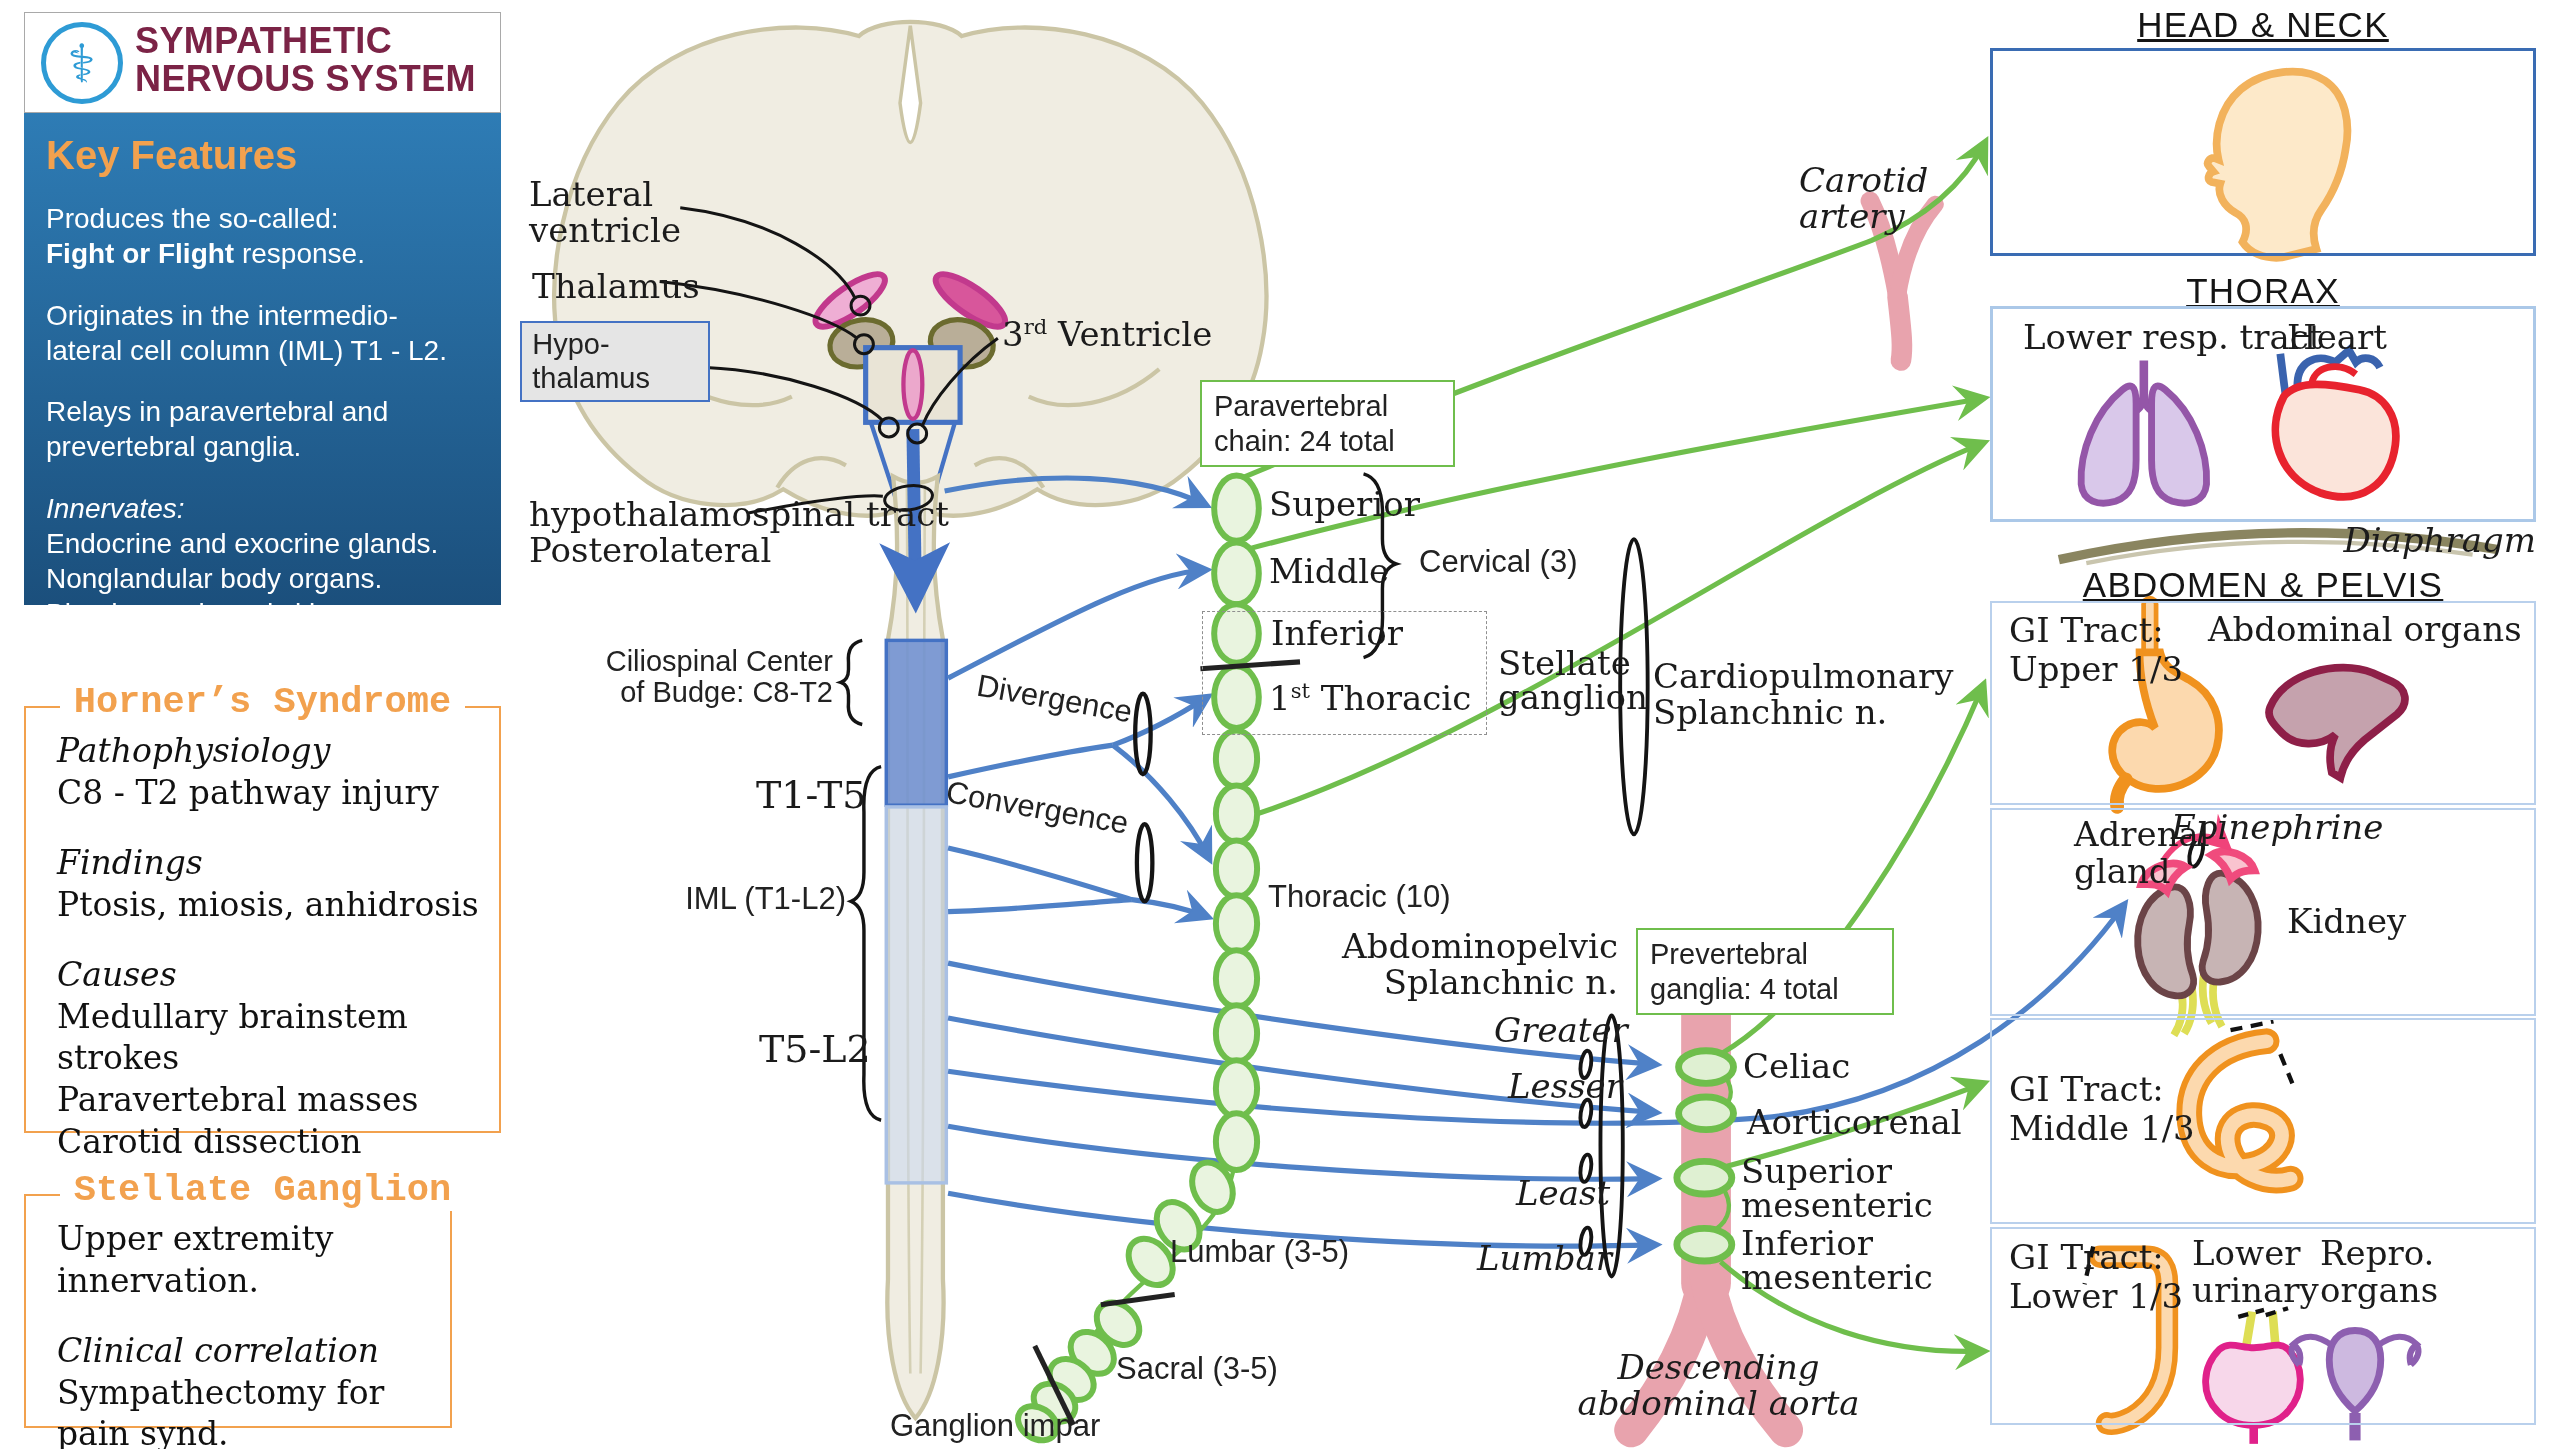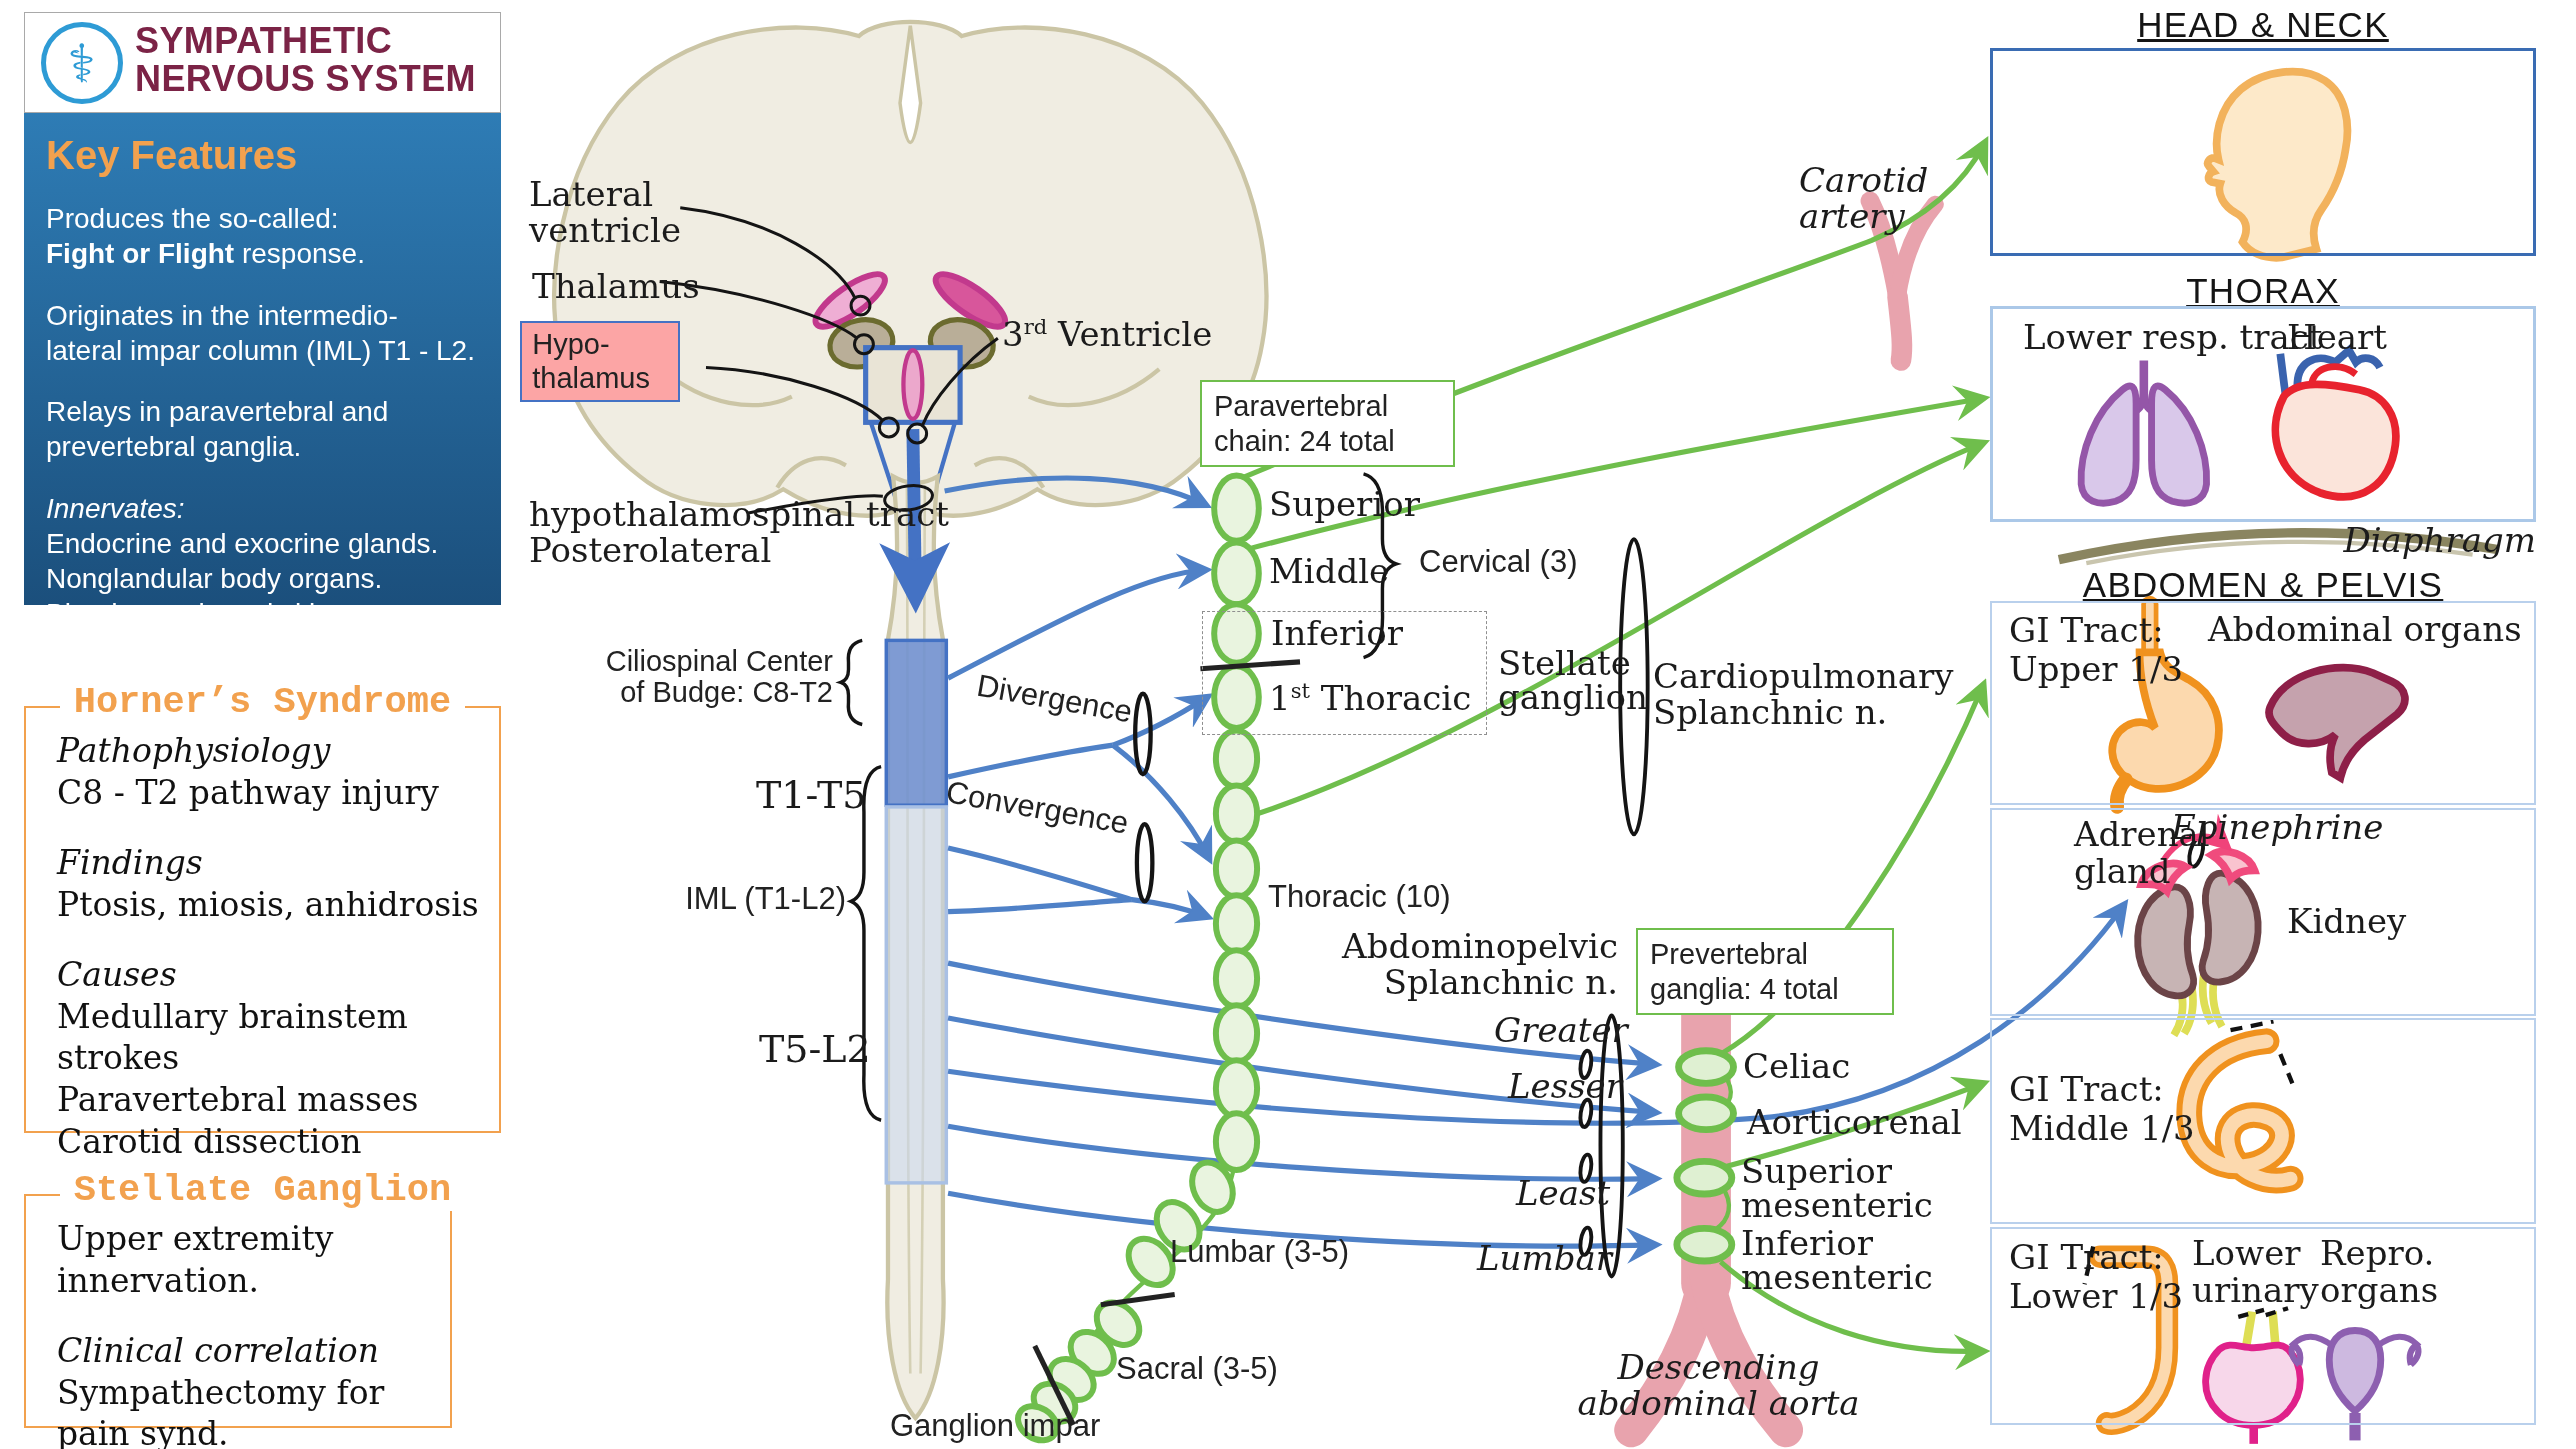--- a/index.html
+++ b/index.html
@@ -31,21 +31,21 @@
   .orangebox{border:2.6px solid #f2a14e;background:#fff;}
   #hornerbox{left:24px;top:706px;width:477px;height:427px;}
   #stellatebox{left:24px;top:1194px;width:428px;height:234px;}
   .legend{position:absolute;left:34px;top:-27.5px;background:#fff;padding:0 13.7px;font-size:37px;font-weight:600;color:#f2a14e;white-space:nowrap;font-family:Liberation Mono, monospace;}
   .pserif{position:absolute;left:31px;top:22px;right:17px;font-family:"DejaVu Serif","Liberation Serif",serif;
           font-size:33px;color:#111;line-height:1.26;}
   .pserif .gap{height:29px;}
   
   .gbox{position:absolute;border:2.6px solid #6fbe4c;background:#fff;padding:6.9px 12px;font-size:29px;line-height:1.2;color:#222;}
   .obox{position:absolute;background:transparent;box-sizing:border-box;}
-  #hypobox{position:absolute;left:520px;top:321px;width:160px;height:81px;border:2.6px solid #4472c4;background:#fca5a5;
+  #hypobox{position:absolute;left:520px;top:321px;width:190px;height:81px;border:2.6px solid #4472c4;background:#e5e5e5;
            font-size:29px;color:#222;padding:5.2px 10.3px;box-sizing:border-box;line-height:1.15;}
   #stellate-dash{position:absolute;left:1202px;top:611px;width:283px;height:122px;border:1.7px dashed #8f8f8f;}
   .zone-title{position:absolute;font-size:35px;color:#151515;letter-spacing:1.3px;text-align:center;font-weight:500;text-decoration:underline;}
 </style>
 </head>
 <body>
 
 <div id="stage">
 
 <svg width="2576" height="1449" viewBox="0 0 3000 1688">
@@ -258,21 +258,21 @@
   <div class="ttl">
     <div>SYMPATHETIC</div>
     <div>NERVOUS SYSTEM</div>
   </div>
 </div>
 
 <div id="keybox" class="panelbox">
   <h2>Key Features</h2>
   <p><span>Produces the so-called:</span><br>
      <b>Fight or Flight</b><span> response.</span></p>
-  <p><span>Originates in the intermedio-</span><br><span>lateral impar column (IML) T1 - L2.</span></p>
+  <p><span>Originates in the intermedio-</span><br><span>lateral cell column (IML) T1 - L2.</span></p>
   <p><span>Relays in paravertebral and</span><br><span>prevertebral ganglia.</span></p>
   <p><i>Innervates:</i><br>
      <span>Endocrine and exocrine glands.</span><br><span>Nonglandular body organs.</span><br><span>Blood vessels and skin.</span></p>
 </div>
 
 <div id="hornerbox" class="panelbox orangebox">
   <div class="legend">Horner’s Syndrome</div>
   <div class="pserif">
     <div class="it">Pathophysiology</div>
     <div>C8 - T2 pathway injury</div>

